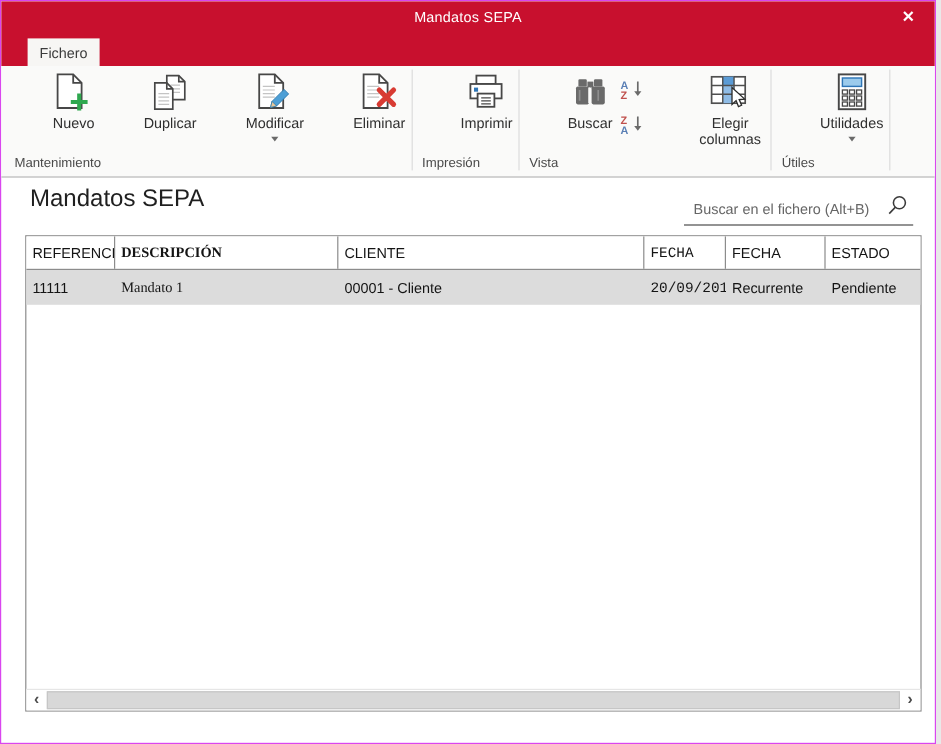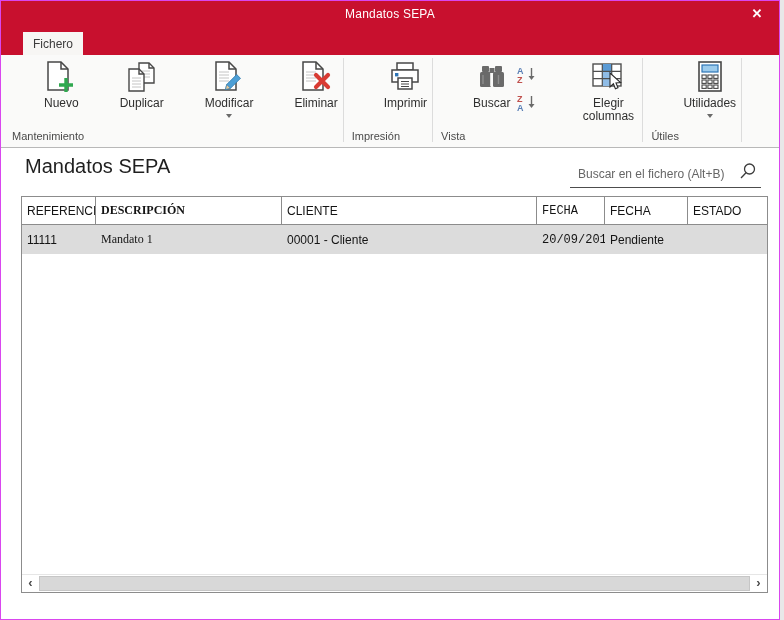--- a/index.html
+++ b/index.html
@@ -309,20 +309,21 @@
       <div class="hcell col-fecha">FECHA</div>
       <div class="hcell col-tipo">FECHA</div>
       <div class="hcell col-estado">ESTADO</div>
     </div>
 
     <div class="grid-row">
       <div class="rcell col-ref">11111</div>
       <div class="rcell col-desc">Mandato 1</div>
       <div class="rcell col-cli">00001 - Cliente</div>
       <div class="rcell col-fecha">20/09/2019</div>
+      <div class="rcell col-tipo">Recurrente</div>
       <div class="rcell col-estado">Pendiente</div>
     </div>
 
     <div class="hscroll">
       <div class="sb-arrow">‹</div>
       <div class="sb-thumb"></div>
       <div class="sb-arrow">›</div>
     </div>
   </div>
 

